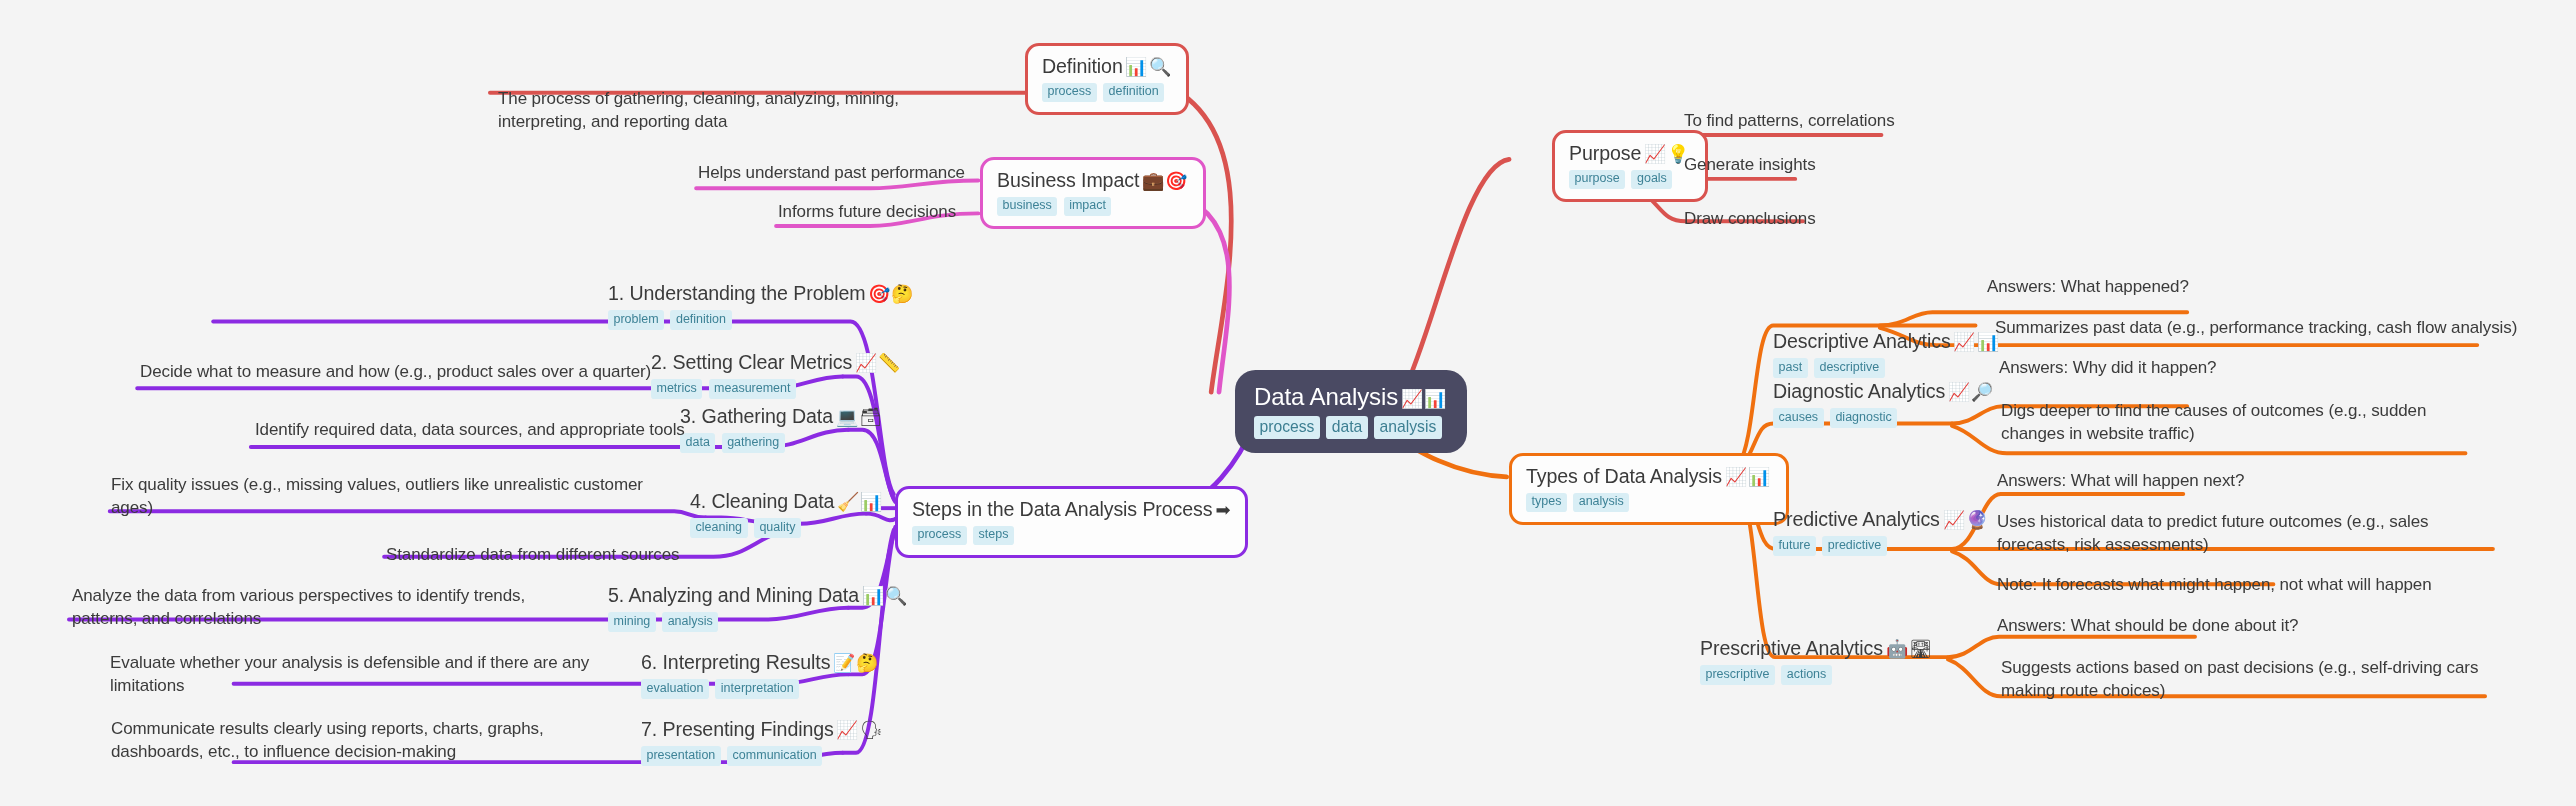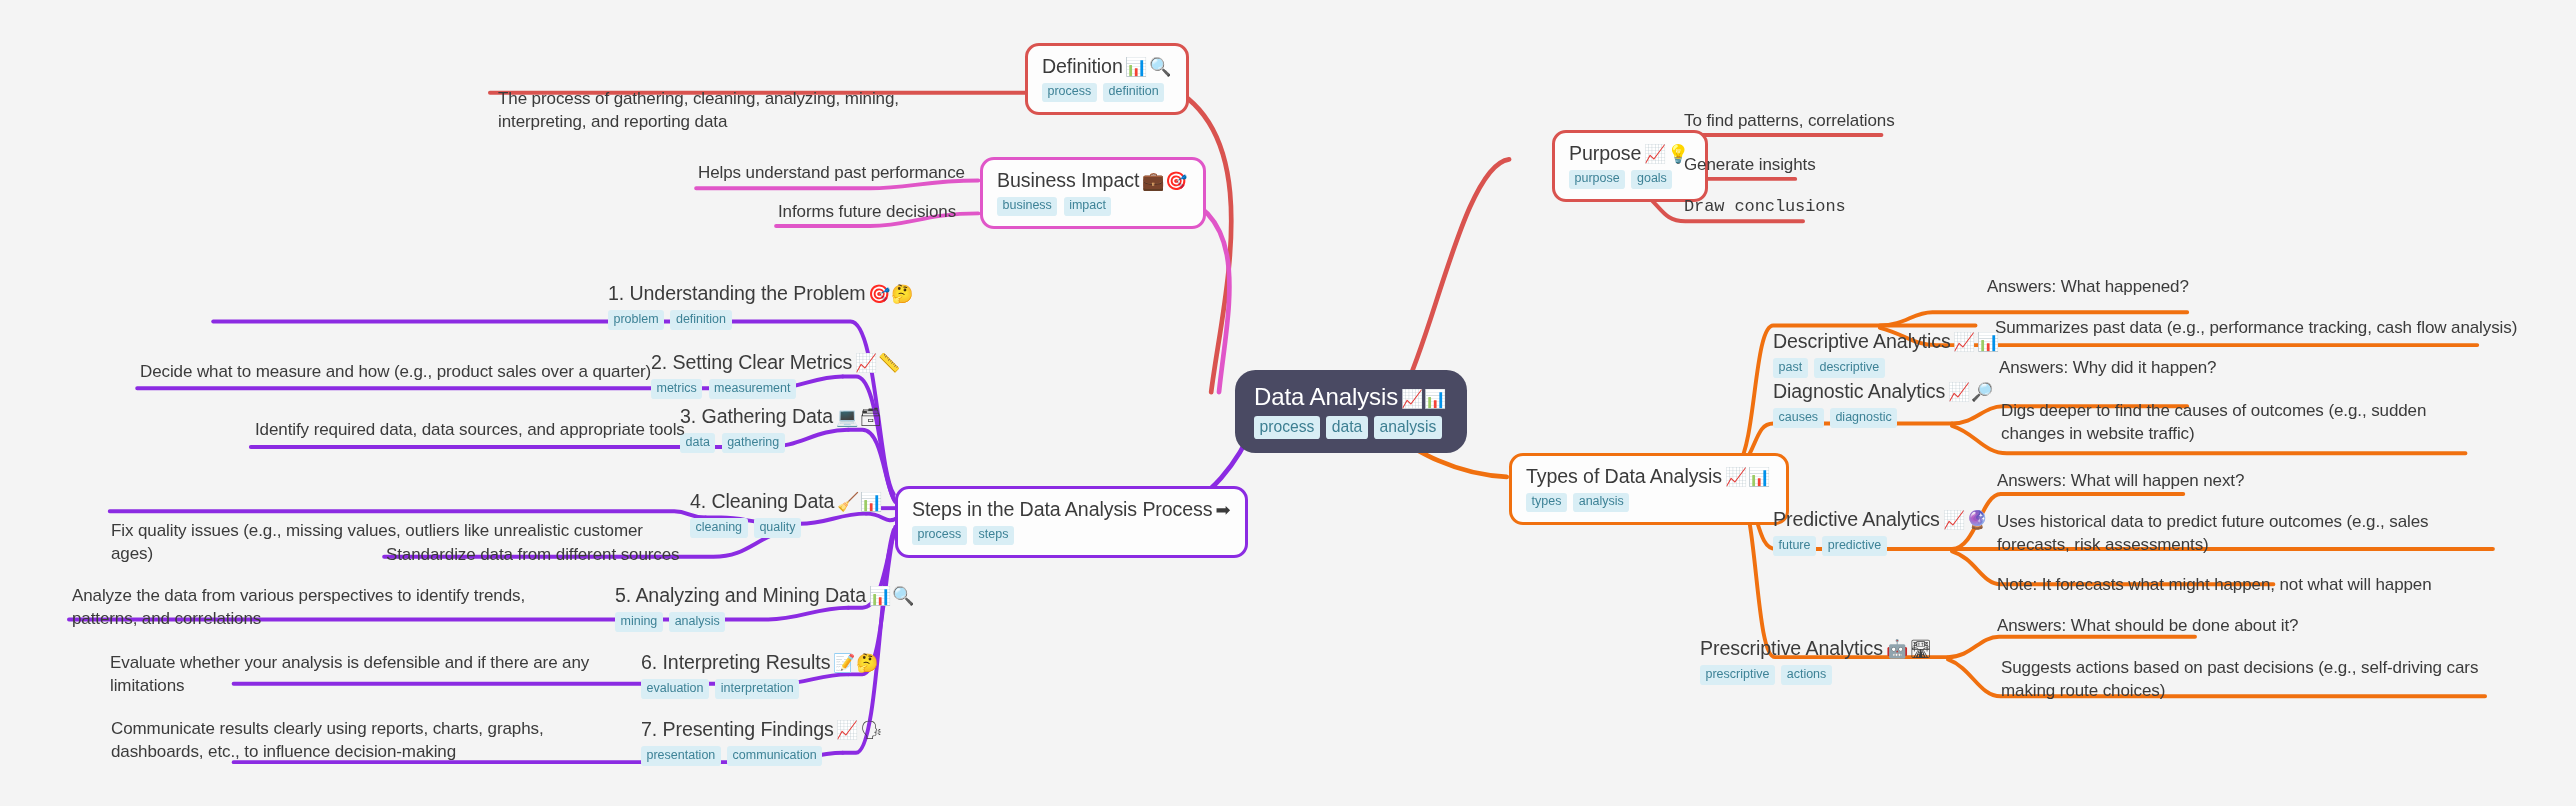--- a/index.html
+++ b/index.html
@@ -179,21 +179,21 @@
     <div class="node-title">
       <span>Purpose</span><span class="emo">📈💡</span>
     </div>
     <div class="tags">
       <span class="tag">purpose</span>
       <span class="tag">goals</span>
     </div>
   </div>
   <div class="leaf-text" style="left:1684px; top:110px;">To find patterns, correlations</div>
   <div class="leaf-text" style="left:1684px; top:154px;">Generate insights</div>
-  <div class="leaf-text" style="left:1684px; top:196px;font-family:Liberation Mono, monospace;">Draw conclusions</div>
+  <div class="leaf-text" style="left:1684px; top:208px;">Draw conclusions</div>
 
   <div class="node boxed c-purple" style="left:895px; top:486px;">
     <div class="node-title">
       <span>Steps in the Data Analysis Process</span><span class="emo">➡</span>
     </div>
     <div class="tags">
       <span class="tag">process</span>
       <span class="tag">steps</span>
     </div>
   </div>
@@ -232,24 +232,24 @@
 
   <div class="node plain" style="left:690px; top:490px;">
     <div class="node-title">
       <span>4. Cleaning Data</span><span class="emo">🧹📊</span>
     </div>
     <div class="tags">
       <span class="tag">cleaning</span>
       <span class="tag">quality</span>
     </div>
   </div>
-  <div class="leaf-text" style="left:111px; top:474px; width:533px;margin-top:46px;">Fix quality issues (e.g., missing values, outliers like unrealistic customer ages)</div>
+  <div class="leaf-text" style="left:111px; top:474px; width:533px;">Fix quality issues (e.g., missing values, outliers like unrealistic customer ages)</div>
   <div class="leaf-text" style="left:386px; top:544px;">Standardize data from different sources</div>
 
-  <div class="node plain" style="left:608px; top:584px;margin-left:7px;">
+  <div class="node plain" style="left:608px; top:584px;">
     <div class="node-title">
       <span>5. Analyzing and Mining Data</span><span class="emo">📊🔍</span>
     </div>
     <div class="tags">
       <span class="tag">mining</span>
       <span class="tag">analysis</span>
     </div>
   </div>
   <div class="leaf-text" style="left:72px; top:585px; width:502px;">Analyze the data from various perspectives to identify trends, patterns, and correlations</div>
 

